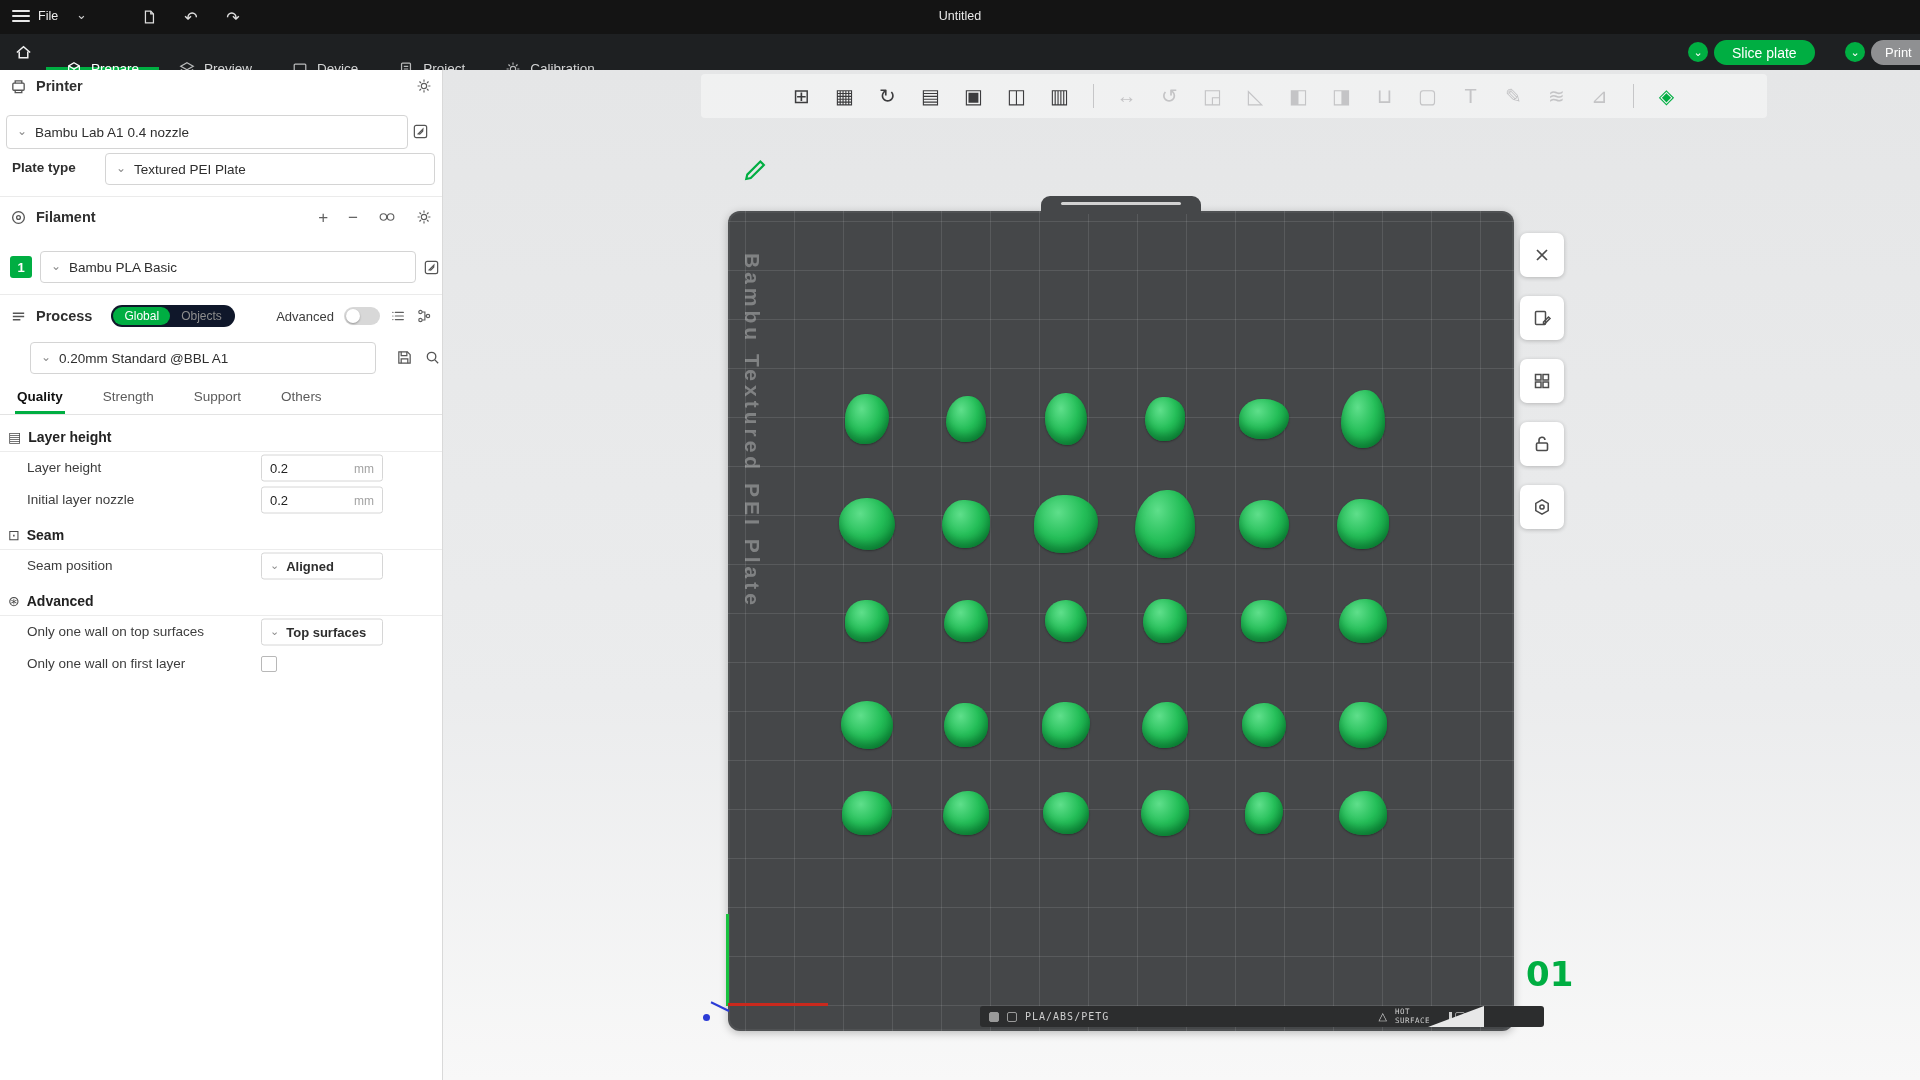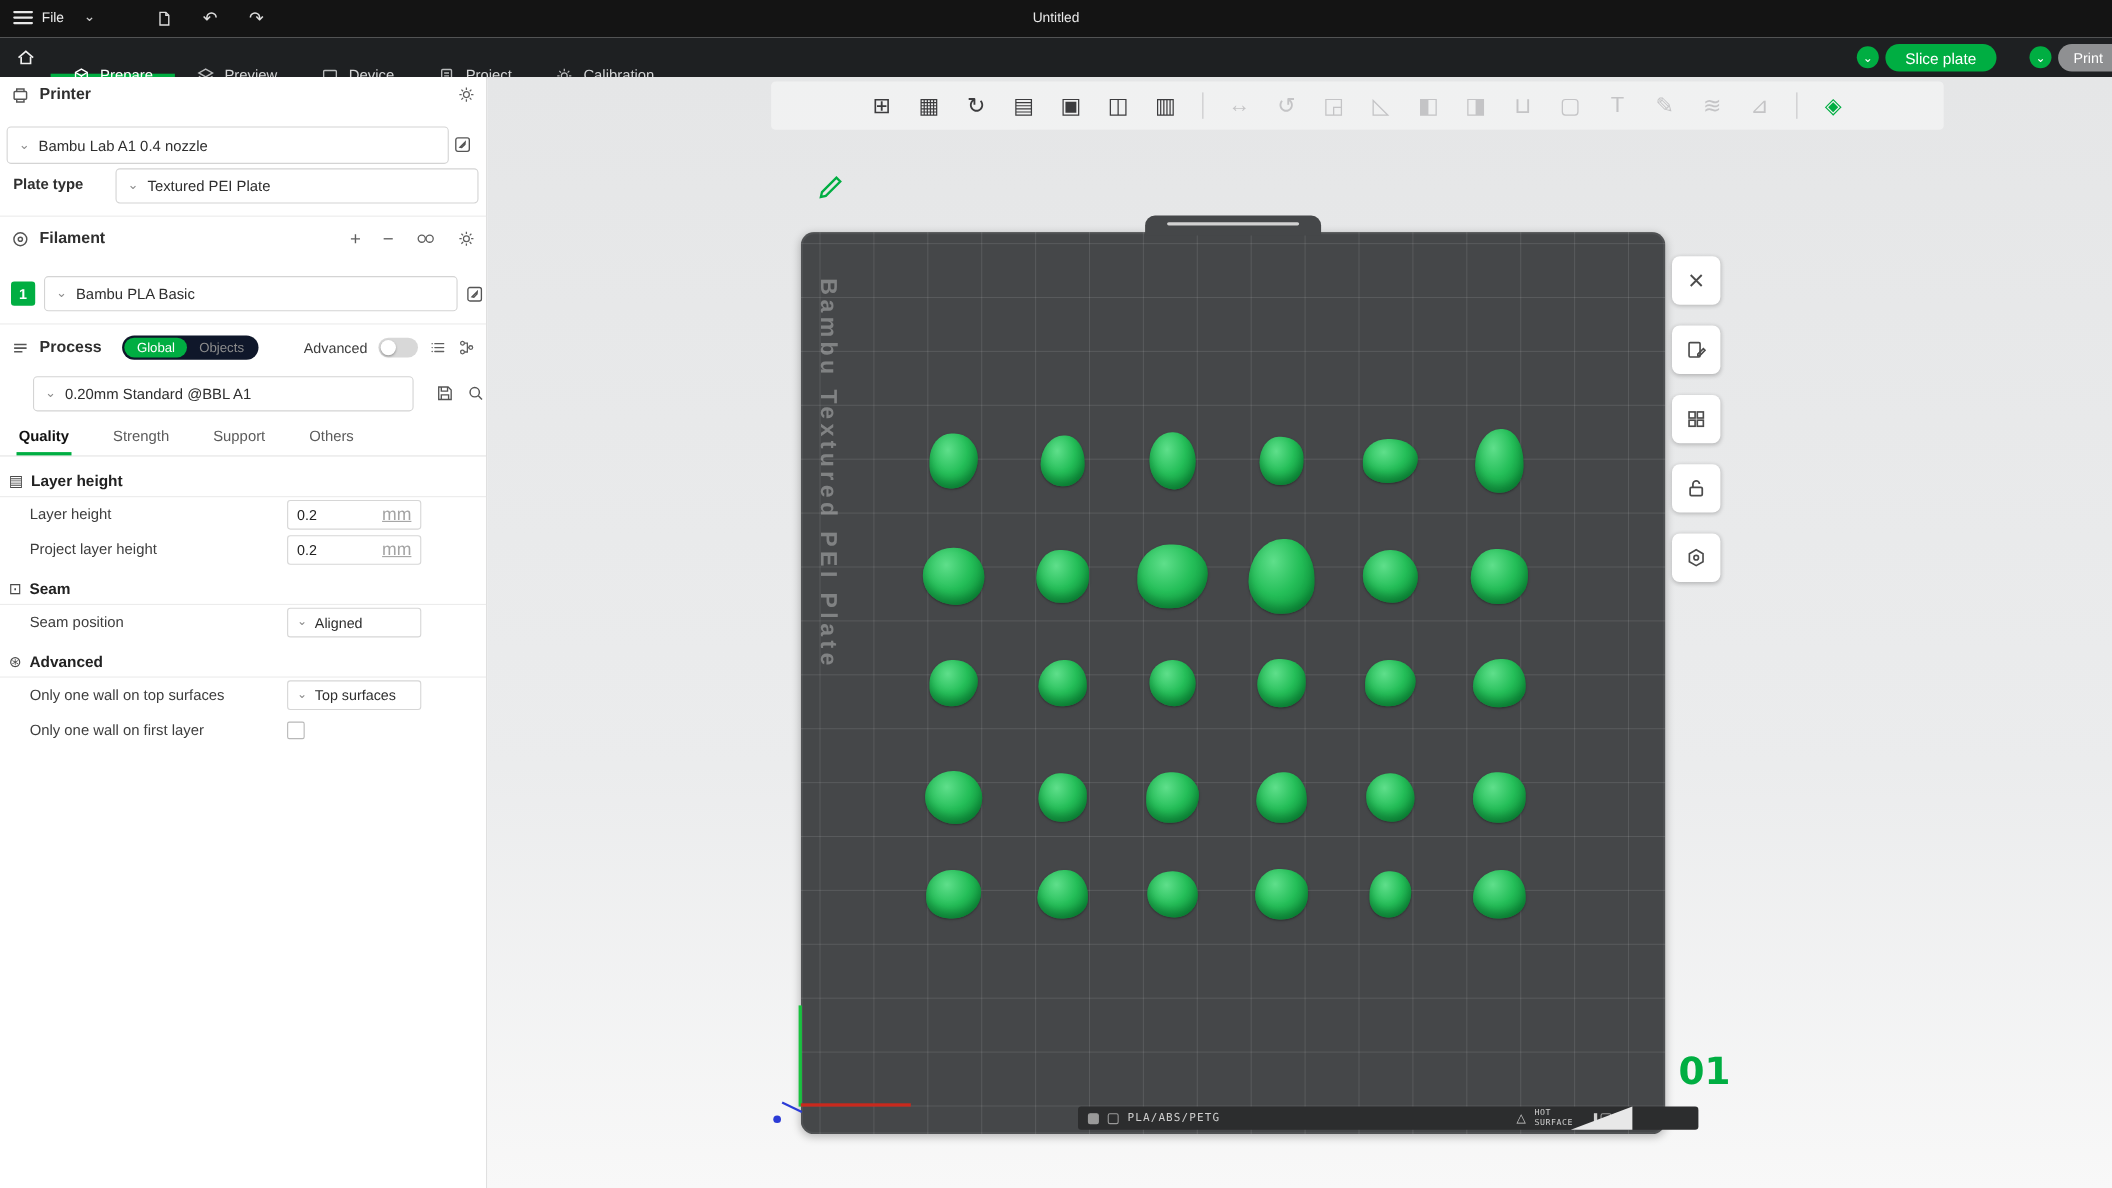--- a/index.html
+++ b/index.html
@@ -82,26 +82,26 @@
   .pgroup { margin-top:4px; }
   .pgroup-head { height:30px; display:flex; align-items:center; gap:7px; padding:0 8px; border-bottom:1px solid #ececec; }
   .pgroup-icon { color:#4a4a4a; font-size:14px; }
   .pgroup-title { font-size:14px; font-weight:bold; color:#222; }
   .prow { position:relative; display:flex; align-items:center; min-height:32px; padding:2px 14px 2px 27px; }
   .prow-label { width:180px; font-size:13.5px; color:#3d3d3d; line-height:1.3; }
   .pinput { position:absolute; left:261px; top:50%; transform:translateY(-50%); width:122px; height:27px;
     border:1px solid #d6d6d6; border-radius:3px; display:flex; align-items:center; justify-content:space-between;
     padding:0 8px; background:#fff; }
   .pin-val { font-size:13px; color:#222; }
-  .pin-unit { font-size:16px; color:#a3a3a3;text-decoration:underline; }
+  .pin-unit { font-size:12px; color:#a3a3a3; }
   .pselect { position:absolute; left:261px; top:50%; transform:translateY(-50%); width:122px; height:27px;
     border:1px solid #d6d6d6; border-radius:3px; display:flex; align-items:center; gap:7px; padding:0 8px;
     background:#fff; cursor:pointer; }
   .sel-chev { color:#8d8d8d; font-size:11px; margin-top:-3px; }
-  .sel-val { font-size:13px; color:#2e2e2e; white-space:nowrap; }
+  .sel-val { font-size:13px; color:#2e2e2e; white-space:nowrap;font-weight:bold; }
   .pcheck { position:absolute; left:261px; top:50%; transform:translateY(-50%); width:16px; height:16px;
     border:1px solid #b8b8b8; border-radius:2px; background:#fff; cursor:pointer; }
 
   
   .viewport { position:absolute; left:443px; top:70px; width:1477px; height:1010px;
     background:linear-gradient(180deg,#e5e6e7 0%, #ebeced 62%, #f8f8f8 100%); }
   .vp-toolbar { position:absolute; left:258px; top:4px; width:1066px; height:44px; display:flex; align-items:center;
     justify-content:center; gap:17px; background:rgba(250,250,250,0.55); border-radius:4px; }
   .tbv-icon { width:26px; height:26px; display:flex; align-items:center; justify-content:center; font-size:20px;
     color:#3c3c3e; cursor:pointer; }
@@ -373,21 +373,21 @@
             <span class="pgroup-title">Layer height</span>
           </div>
           <div class="prow">
             <div class="prow-label">Layer height</div>
             <div class="pinput">
               <span class="pin-val">0.2</span>
               <span class="pin-unit">mm</span>
             </div>
           </div>
           <div class="prow">
-            <div class="prow-label">Project layer height</div>
+            <div class="prow-label">Initial layer nozzle</div>
             <div class="pinput">
               <span class="pin-val">0.2</span>
               <span class="pin-unit">mm</span>
             </div>
           </div>
         </div>
         <div class="pgroup">
           <div class="pgroup-head">
             <span class="pgroup-icon">⊡</span>
             <span class="pgroup-title">Seam</span>

